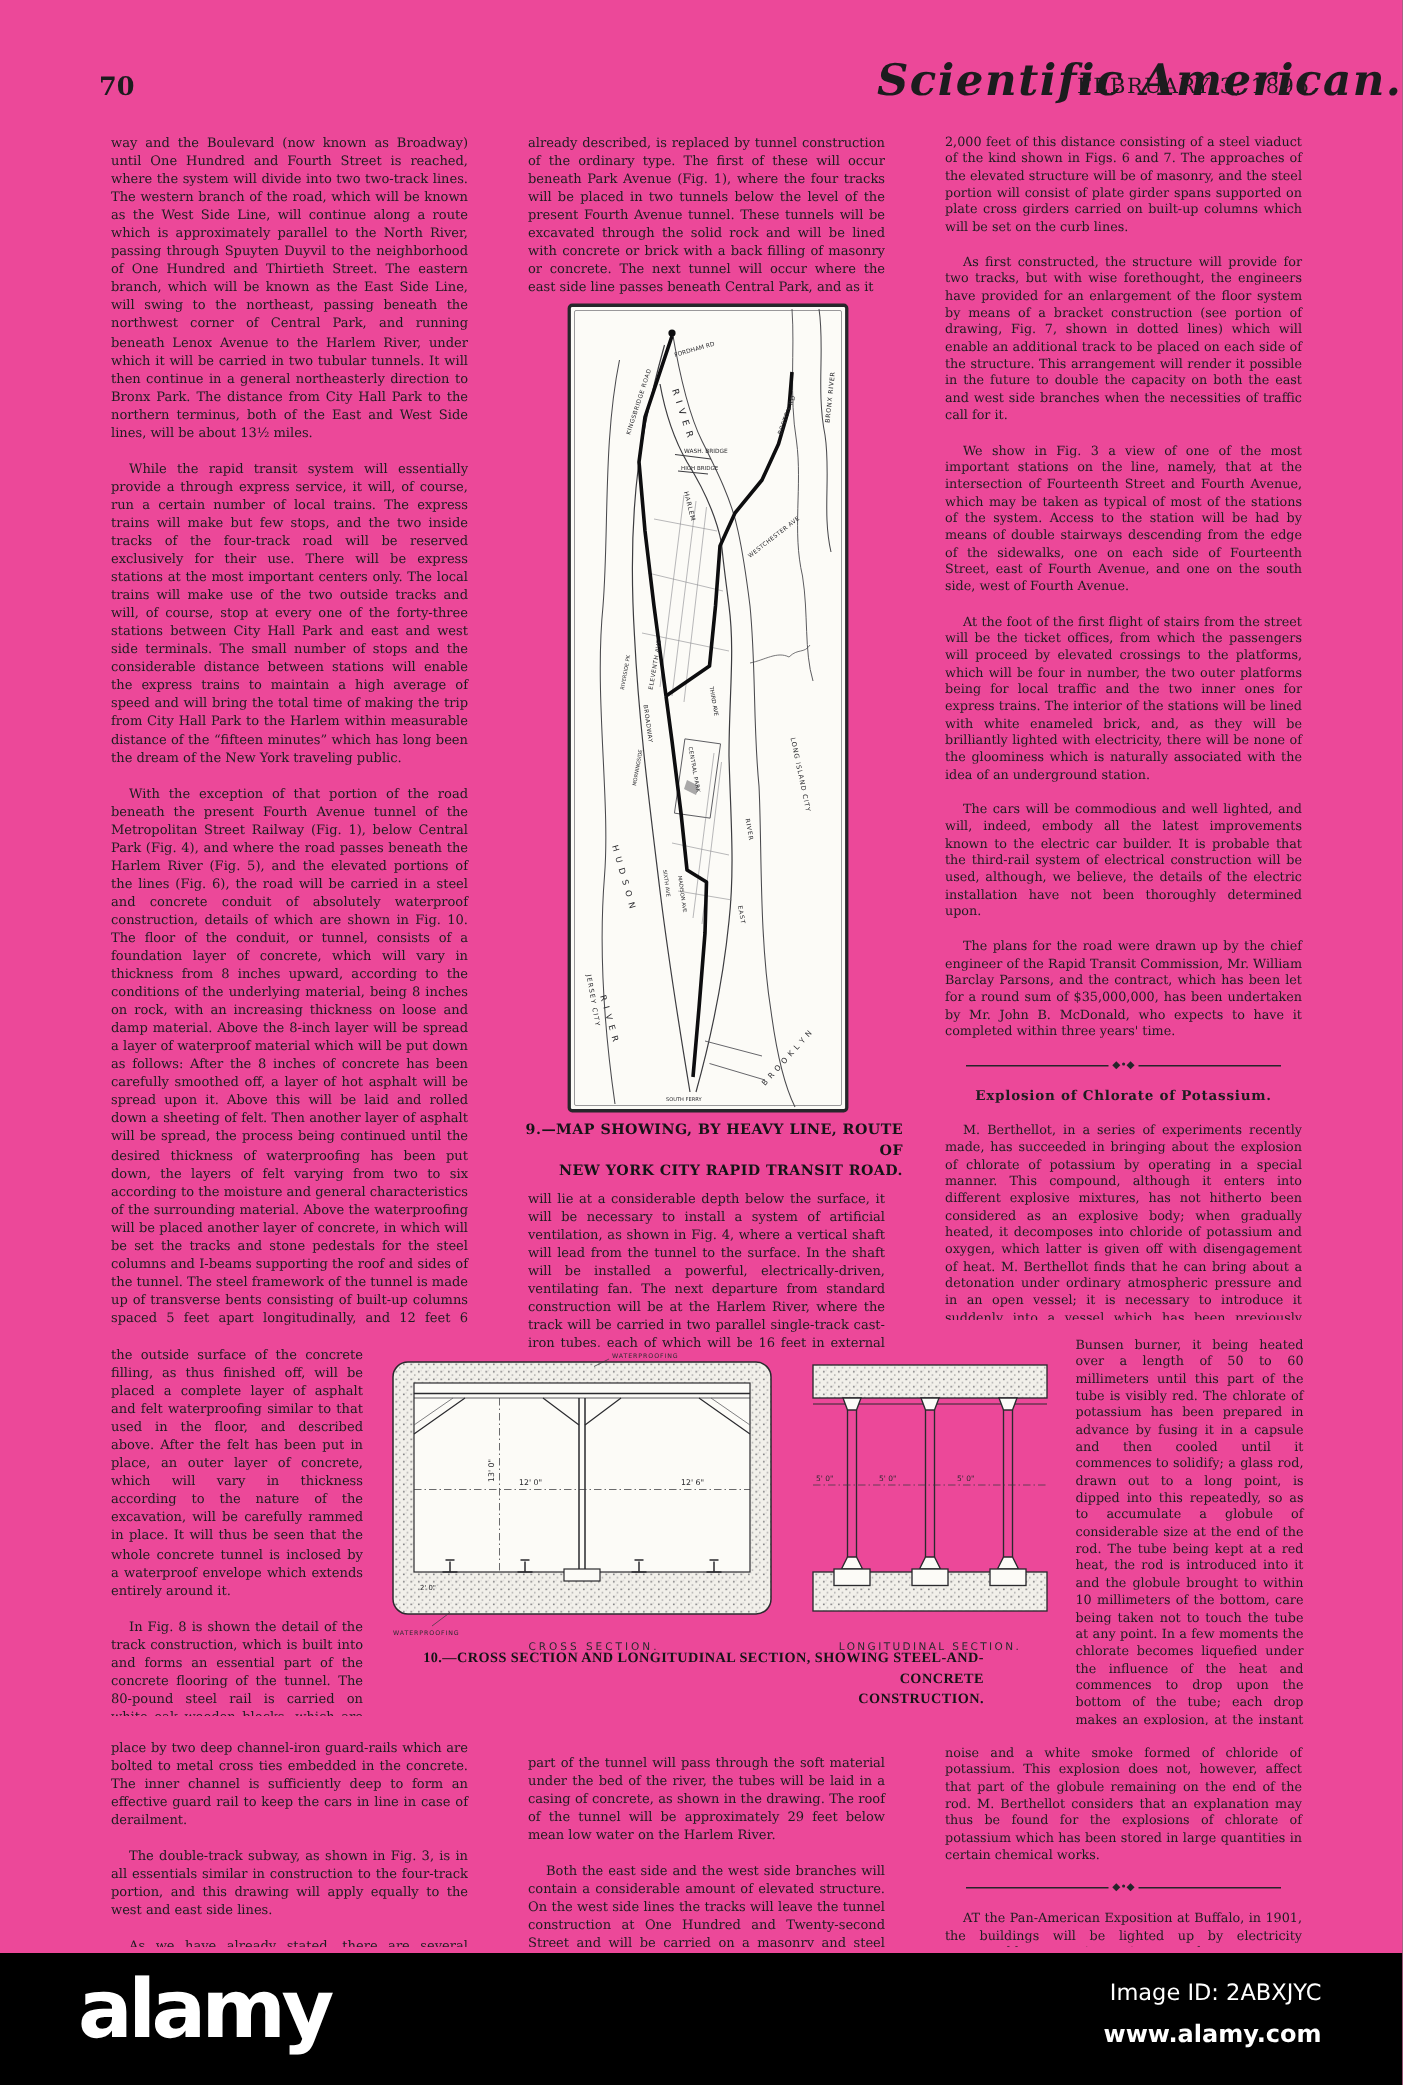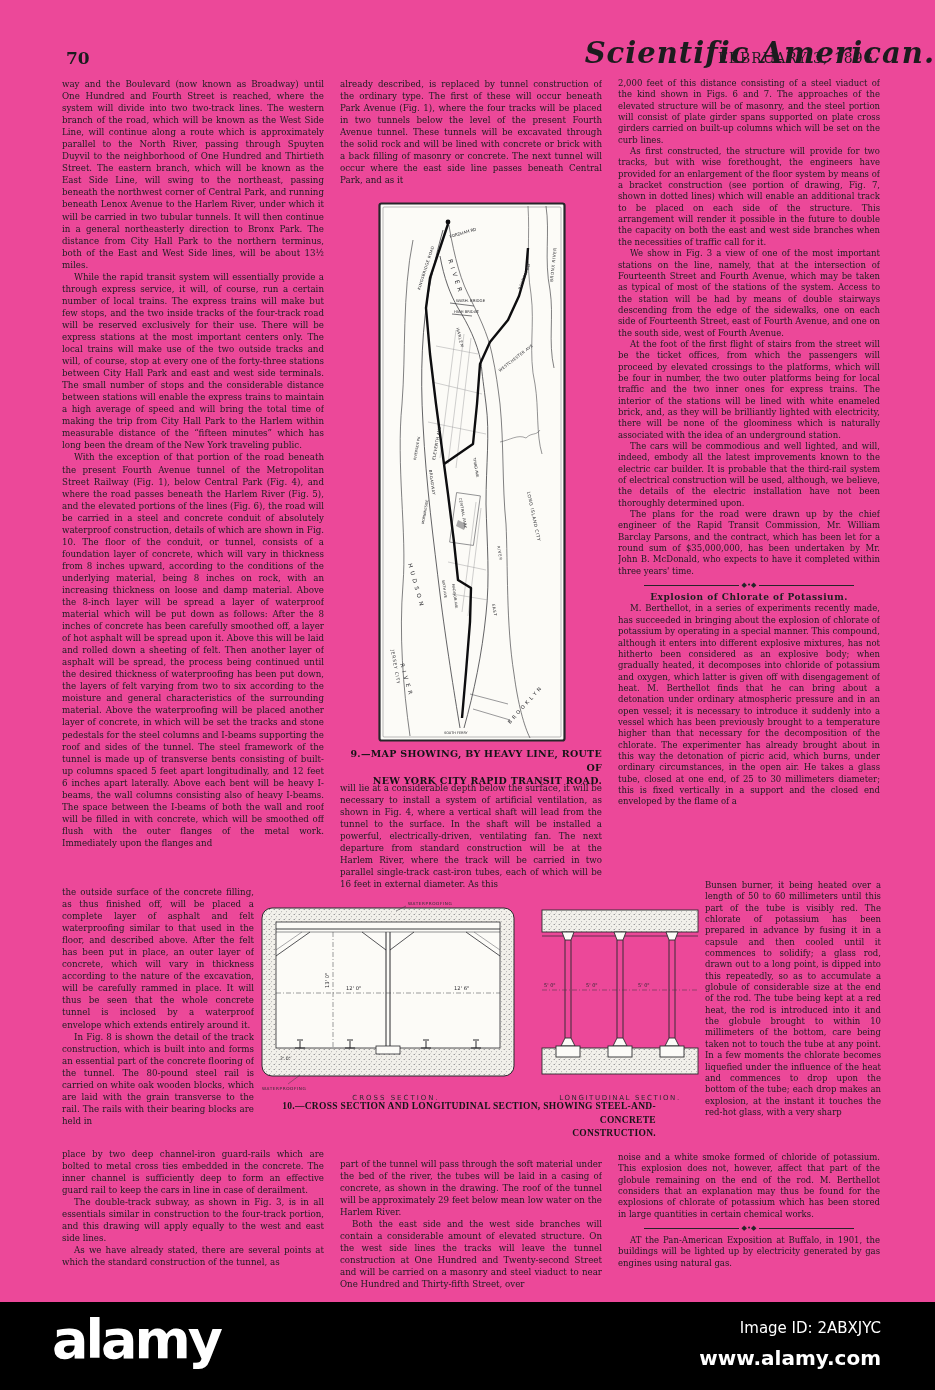--- a/index.html
+++ b/index.html
@@ -13,36 +13,36 @@
   .hdr-masthead {
     position:absolute; top:36px; left:0; width:100%; text-align:right;
     font-family:"DejaVu Serif", serif; font-weight:bold; font-style:italic;
     font-size:29px; letter-spacing:1px;
   }
   .hdr-date { position:absolute; top:50px; right:56px; font-size:14px; letter-spacing:1px; }
   .seg {
     position:absolute; overflow:hidden; text-align:justify;
     font-size:8.7px; line-height:12.05px; color:#1d1d20;
   }
-  .seg p { text-indent:12px; margin:0; }
+  .seg p { text-indent:12px; margin:12px; }
   .seg p.np { text-indent:0; }
   .sechead { text-align:center; font-weight:bold; font-size:9px; letter-spacing:0.5px; margin:2px 0 2px; text-indent:0 !important; }
   .divider { display:flex; align-items:center; gap:3px; margin:5px 26px 3px; }
   .dline { flex:1; border-top:1px solid #25252a; height:0; }
   .dglyph { font-size:7px; line-height:1; color:#25252a; }
   .caption { position:absolute; text-align:right; font-weight:bold; font-size:9.5px; line-height:13.5px; letter-spacing:0.3px; color:#141416; }
   .fig { position:absolute; }
   .fig svg { display:block; }
   .alamy-bar { position:absolute; left:0; top:1302px; width:935px; height:88px; background:#000; color:#fff; }
   .alamy-logo {
     position:absolute; left:52px; top:6px;
     font-family:"DejaVu Sans", sans-serif; font-weight:bold; font-size:54px; letter-spacing:-3px;
   }
   .alamy-id { position:absolute; right:54px; top:17px; font-family:"DejaVu Sans", sans-serif; font-size:15px; }
-  .alamy-url { position:absolute; right:54px; top:44px; font-family:"DejaVu Sans", sans-serif; font-size:20px; font-weight:bold; }
+  .alamy-url { position:absolute; right:54px; top:44px; font-family:"DejaVu Sans", sans-serif; font-size:16px; font-weight:bold; }
   .maplabel { font-family:"DejaVu Sans", sans-serif; fill:#2a2a2e; }
   .figlabel { font-family:"DejaVu Sans", sans-serif; fill:#2a2a2e; }
 </style>
 </head>
 <body>
 
 <div class="page">
 
   <div class="hdr-page">70</div>
   <div class="hdr-masthead">Scientific American.</div>

